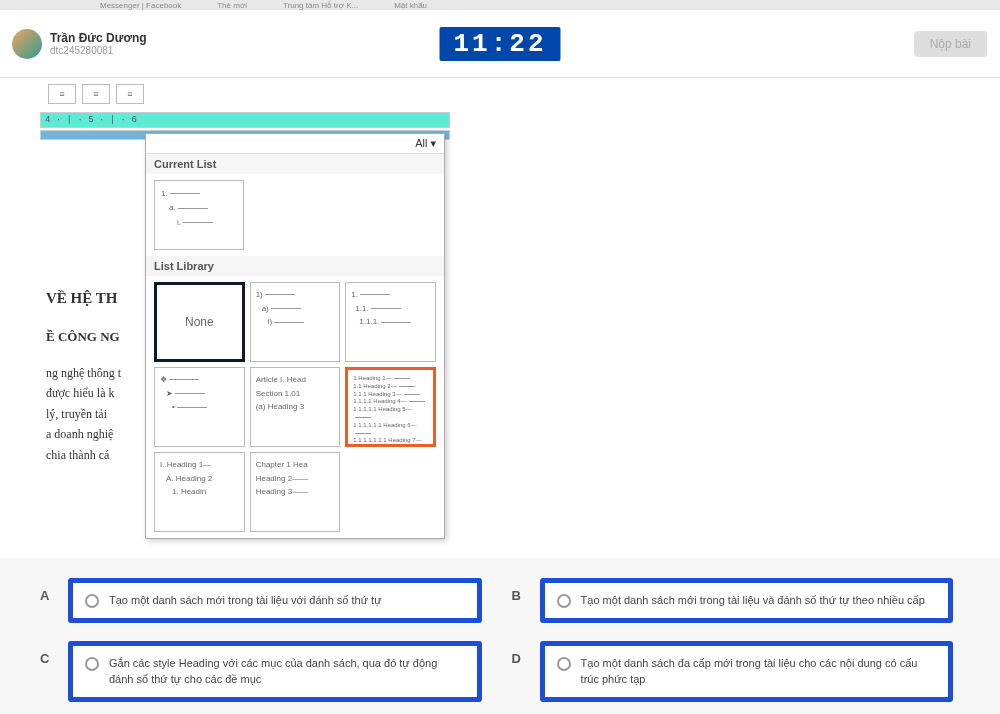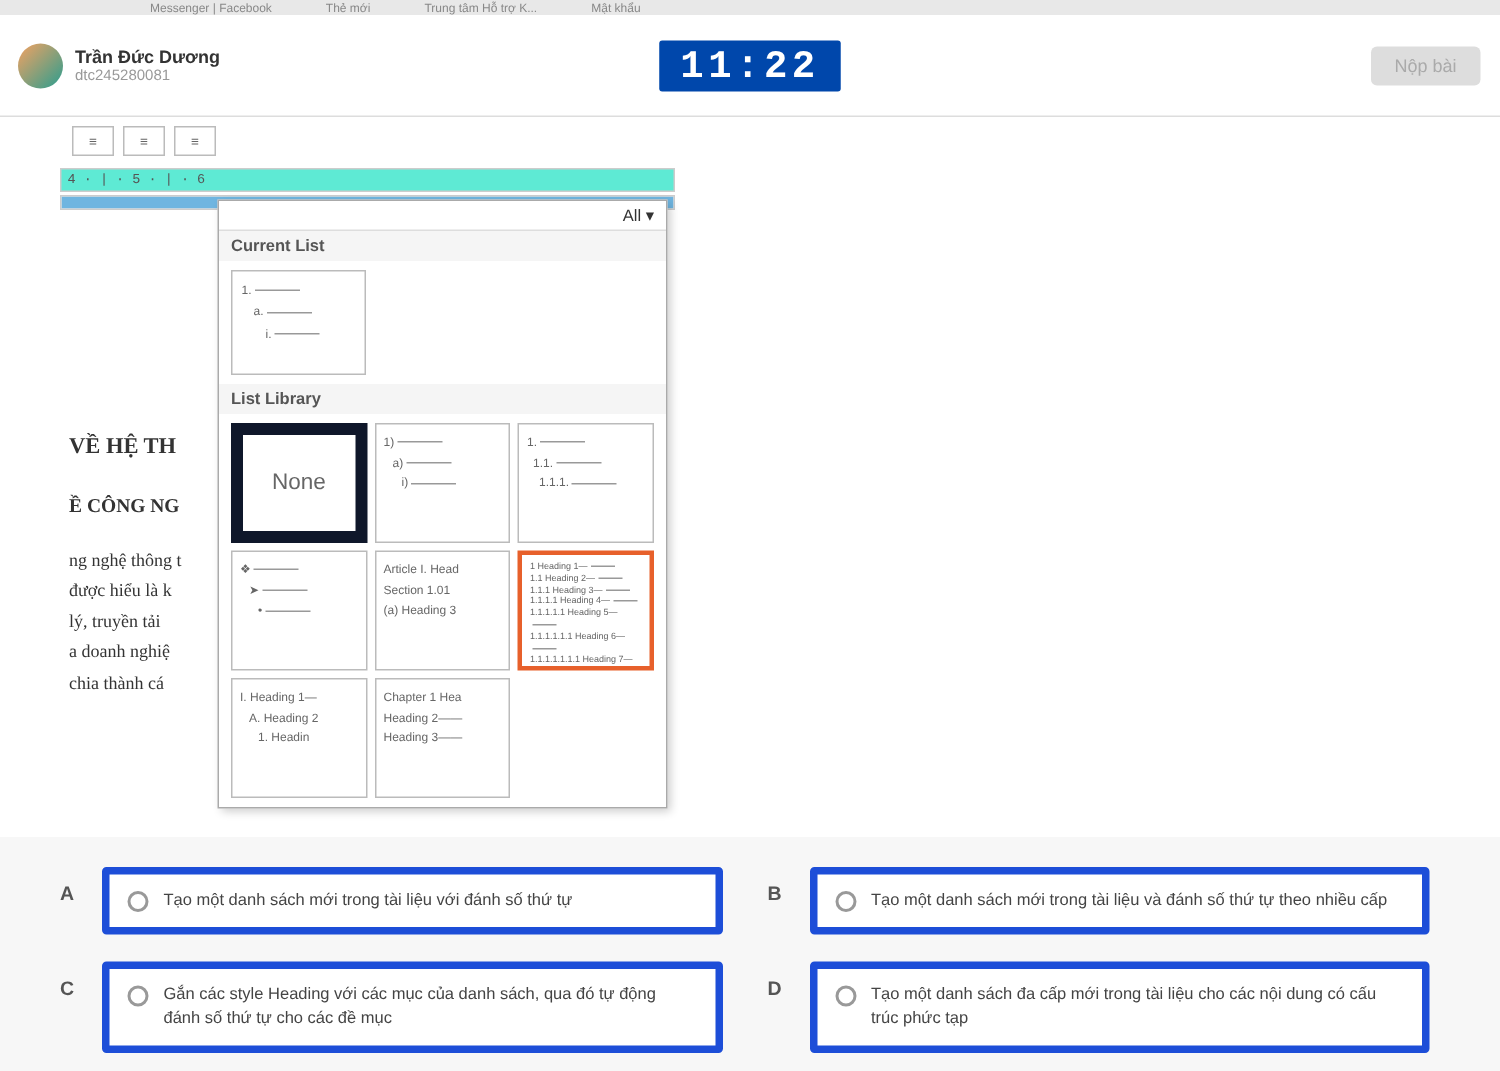--- a/index.html
+++ b/index.html
@@ -165,22 +165,22 @@
     color: #666;
     background: #fff;
     line-height: 1.7;
     overflow: hidden;
     cursor: pointer;
   }
   .lib-tile.none {
     display: flex;
     align-items: center;
     justify-content: center;
-    font-size: 15px;
-    border: 8px solid #0f172a;
+    font-size: 12px;
+    border: 3px solid #0f172a;
   }
   .lib-tile.selected {
     border: 3px solid #e7602b;
   }
   .lib-tile.selected .tline { font-size: 6px; line-height: 1.3; }
   .answers-area {
     padding: 20px 40px;
     background: #f7f7f7;
   }
   .answers-row {

